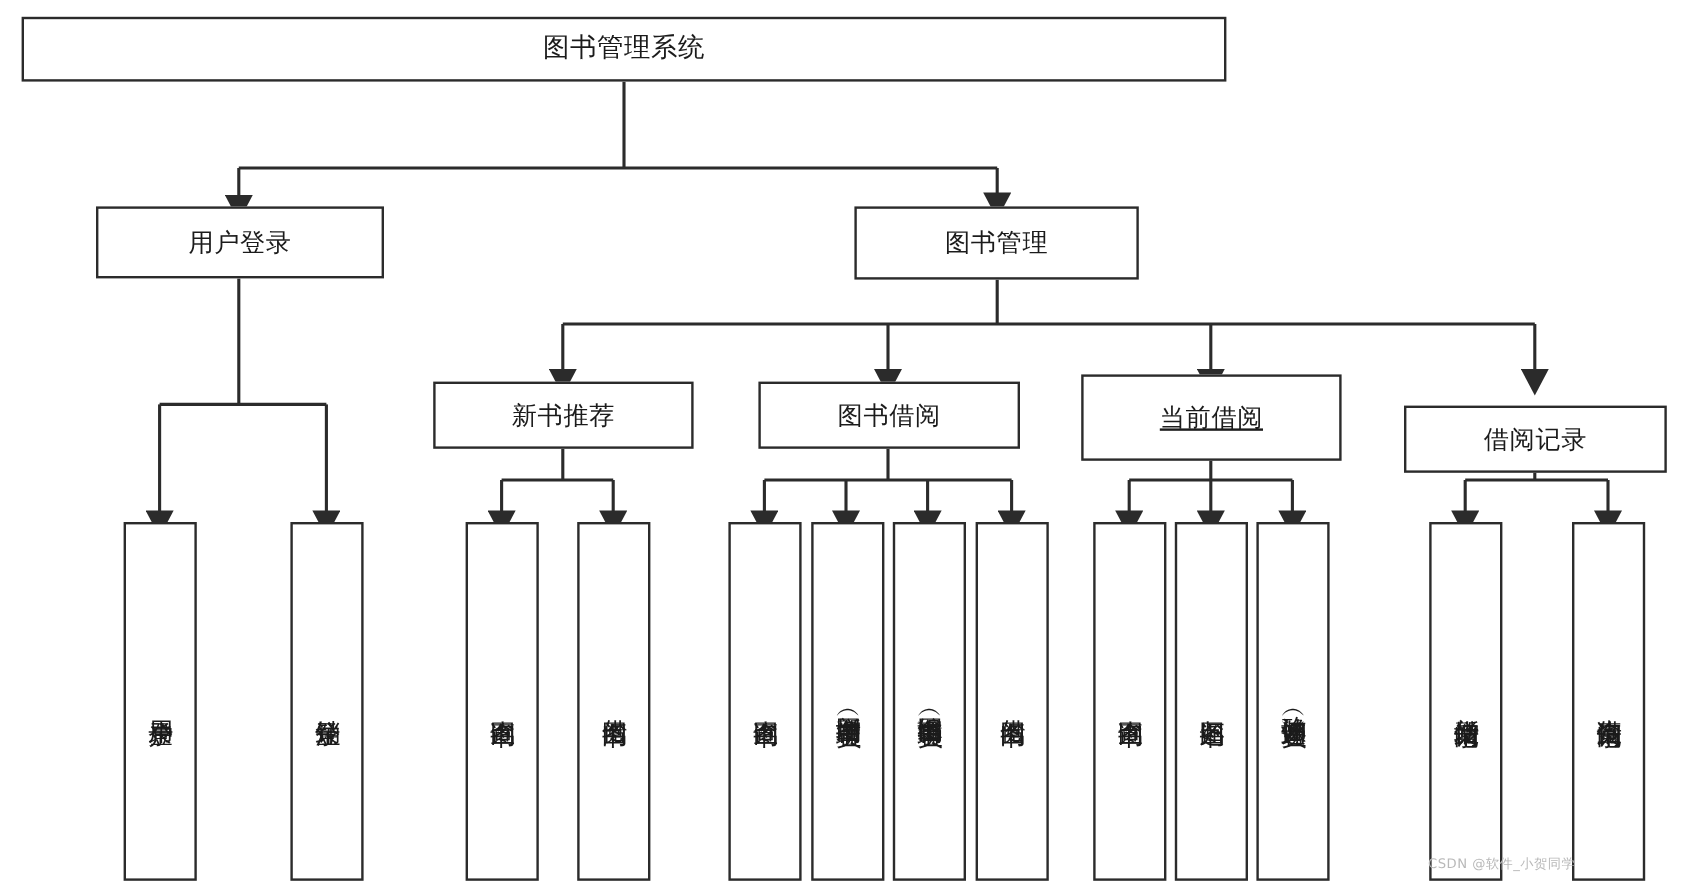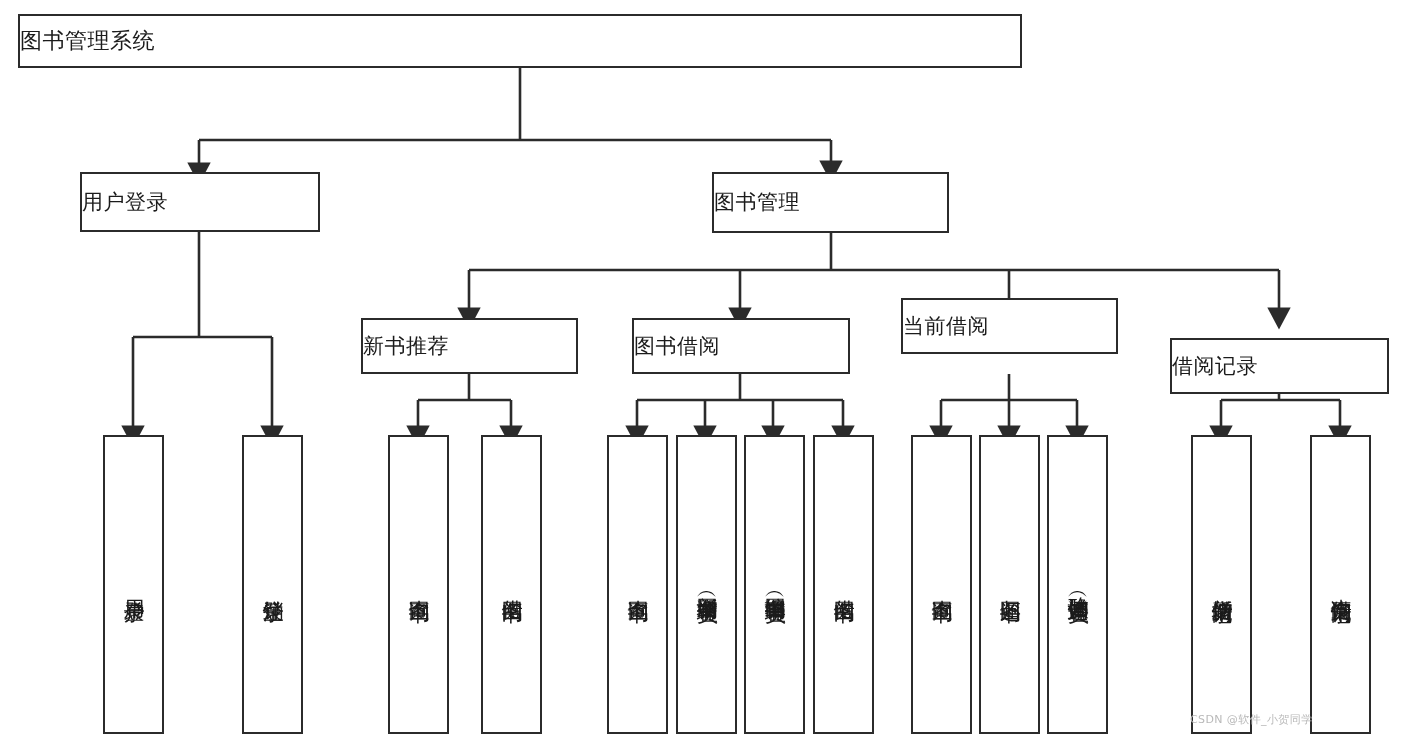--- a/index.html
+++ b/index.html
@@ -26,21 +26,21 @@
     height: 747px;
     pointer-events: none;
   }
   .node {
     position: absolute;
     box-sizing: border-box;
     background: #ffffff;
     border: 2px solid #2b2b2b;
     display: flex;
     align-items: center;
-    justify-content: flex-start;
+    justify-content: center;
     color: #1b1b1b;
     z-index: 2;
   }
   .node.root {
     border-width: 2px;
   }
   .node-label {
     display: block;
     white-space: nowrap;
     line-height: 1.18;
@@ -144,21 +144,21 @@
   </div>
 
   <div class="node h-node" style="left:712px; top:172px; width:237px; height:61px;">
     <span class="node-label">图书管理</span>
   </div>
 
   <div class="node h-node" style="left:632px; top:318px; width:218px; height:56px;">
     <span class="node-label">图书借阅</span>
   </div>
 
-  <div class="node h-node" style="left:901px; top:298px; width:217px; height:56px;">
+  <div class="node h-node" style="left:901px; top:312px; width:217px; height:72px;text-decoration:underline;">
     <span class="node-label">当前借阅</span>
   </div>
 
   <div class="node h-node" style="left:1170px; top:318px; width:219px; height:56px;margin-top:20px;">
     <span class="node-label">借阅记录</span>
   </div>
 
   <div class="node v-node" style="left:103px; top:435px; width:61px; height:299px;">
     <span class="node-label">用户登录</span>
   </div>

